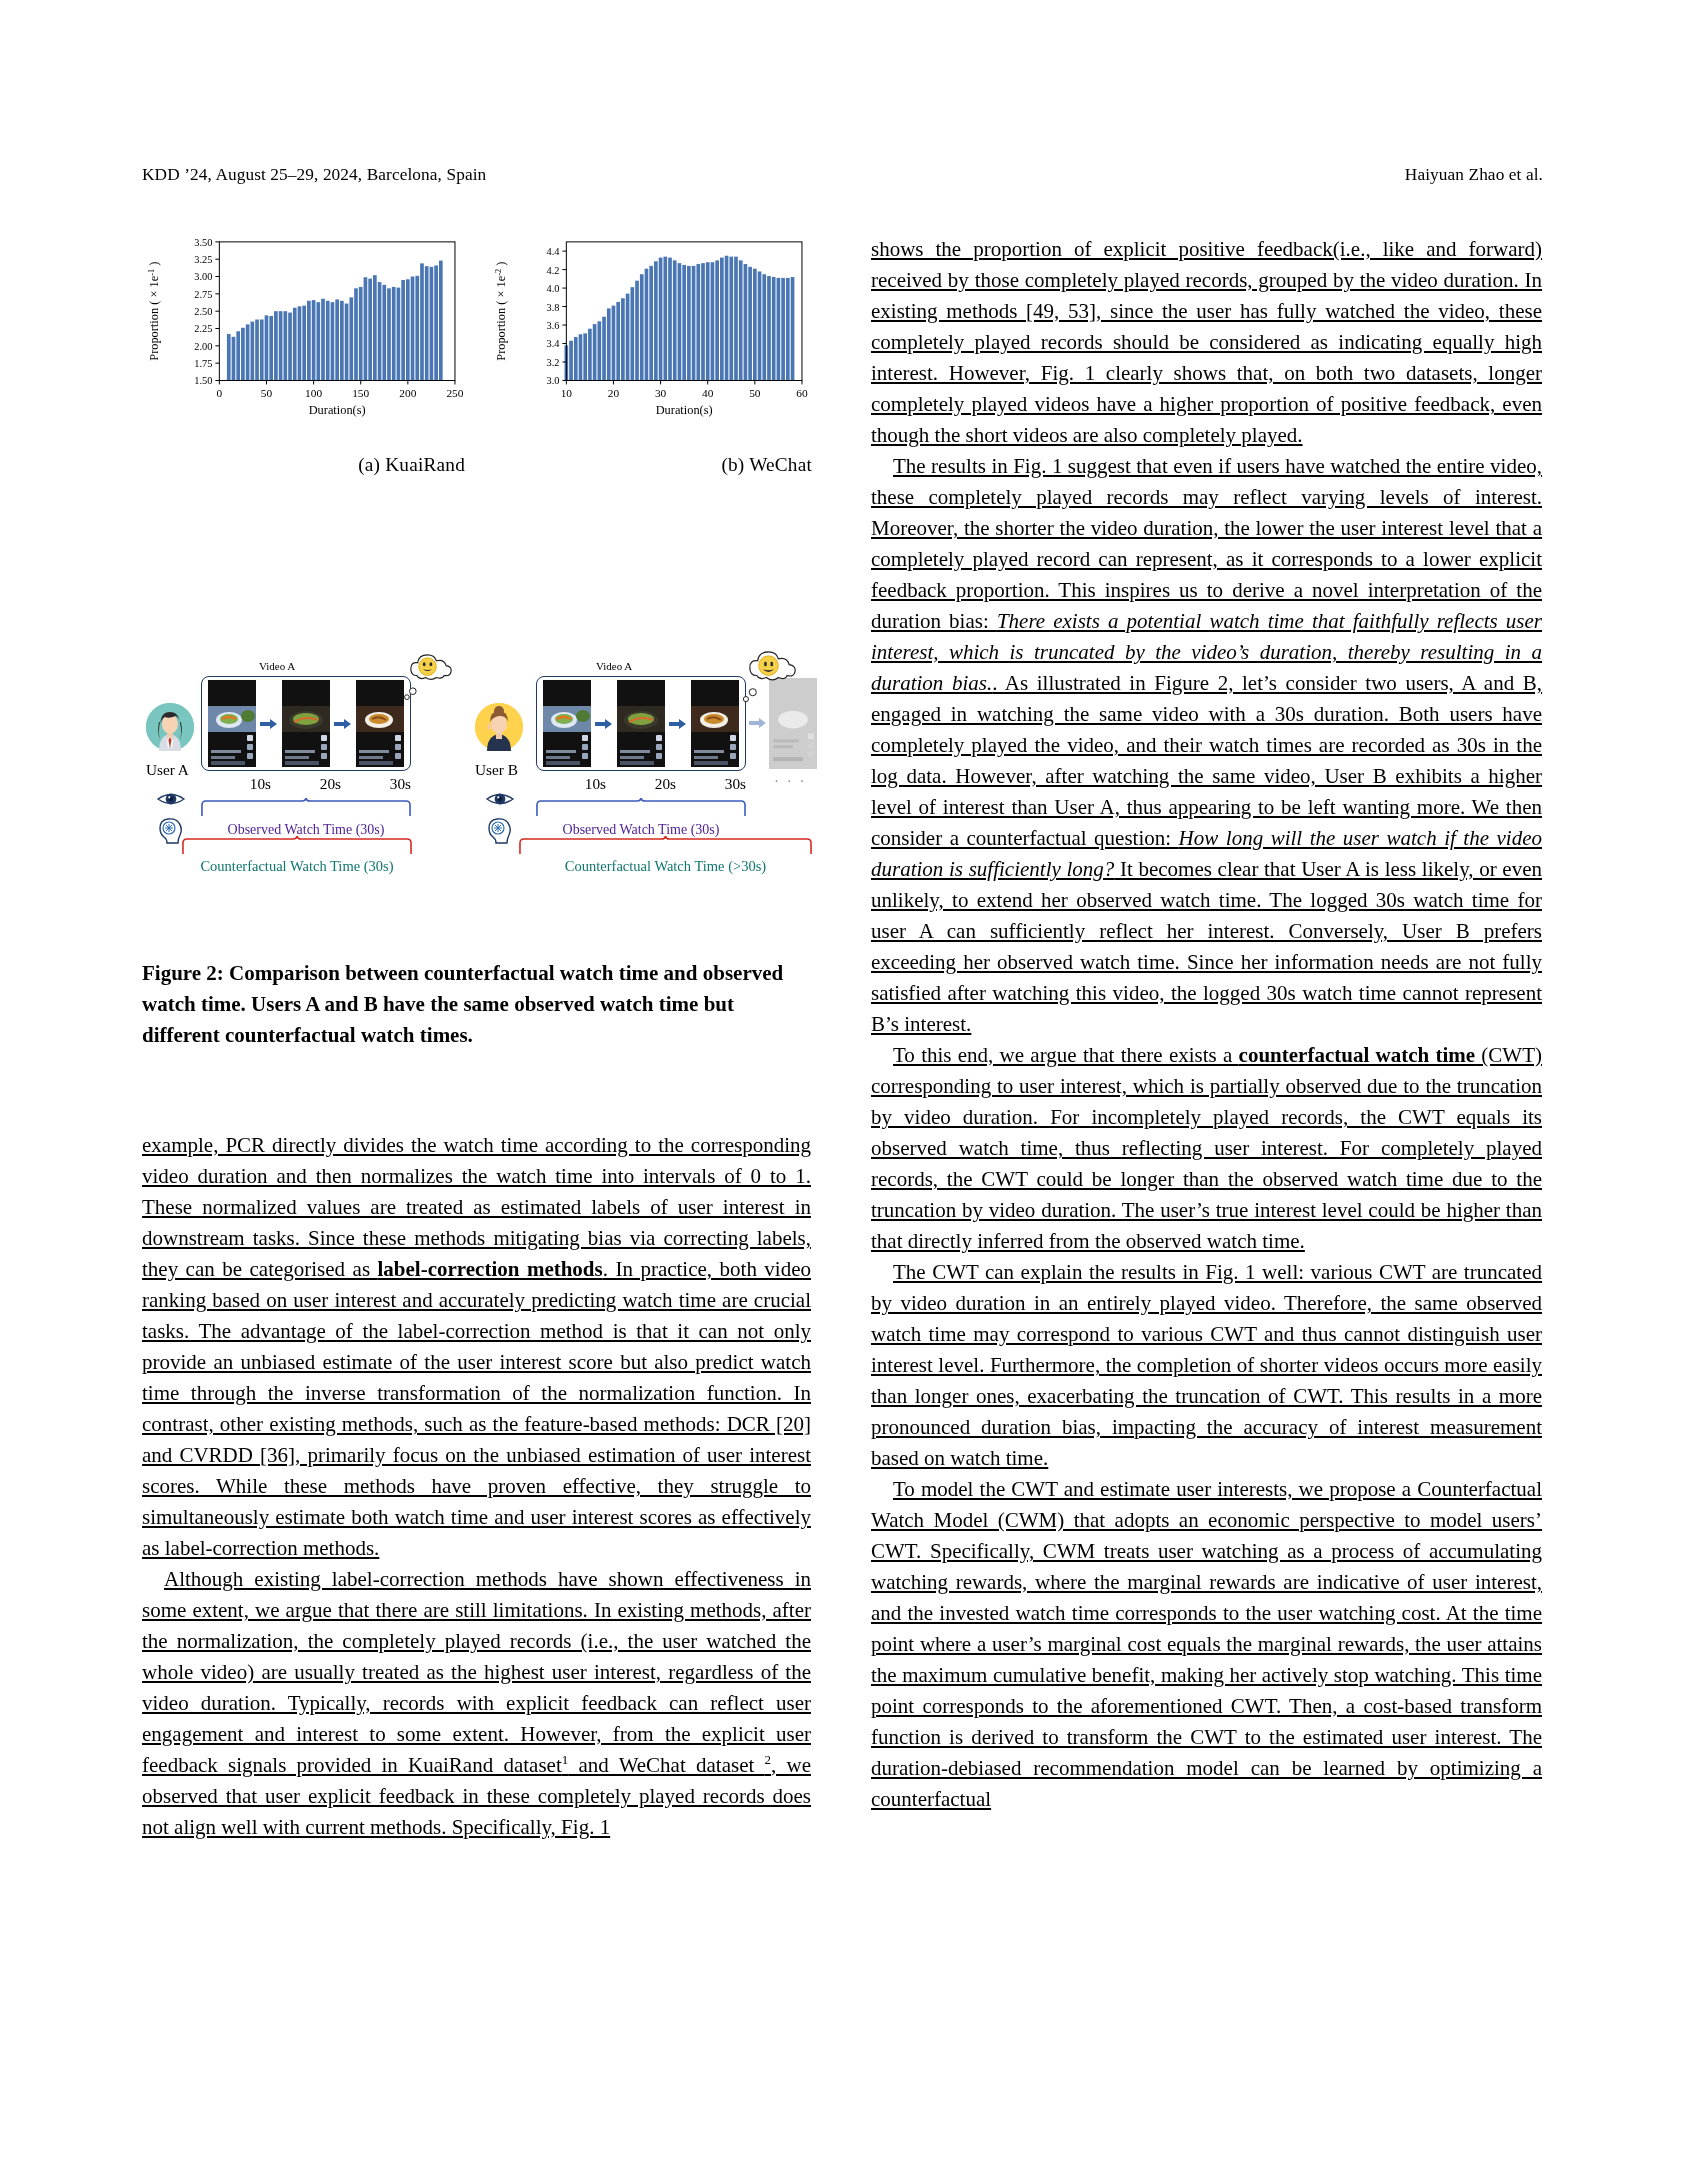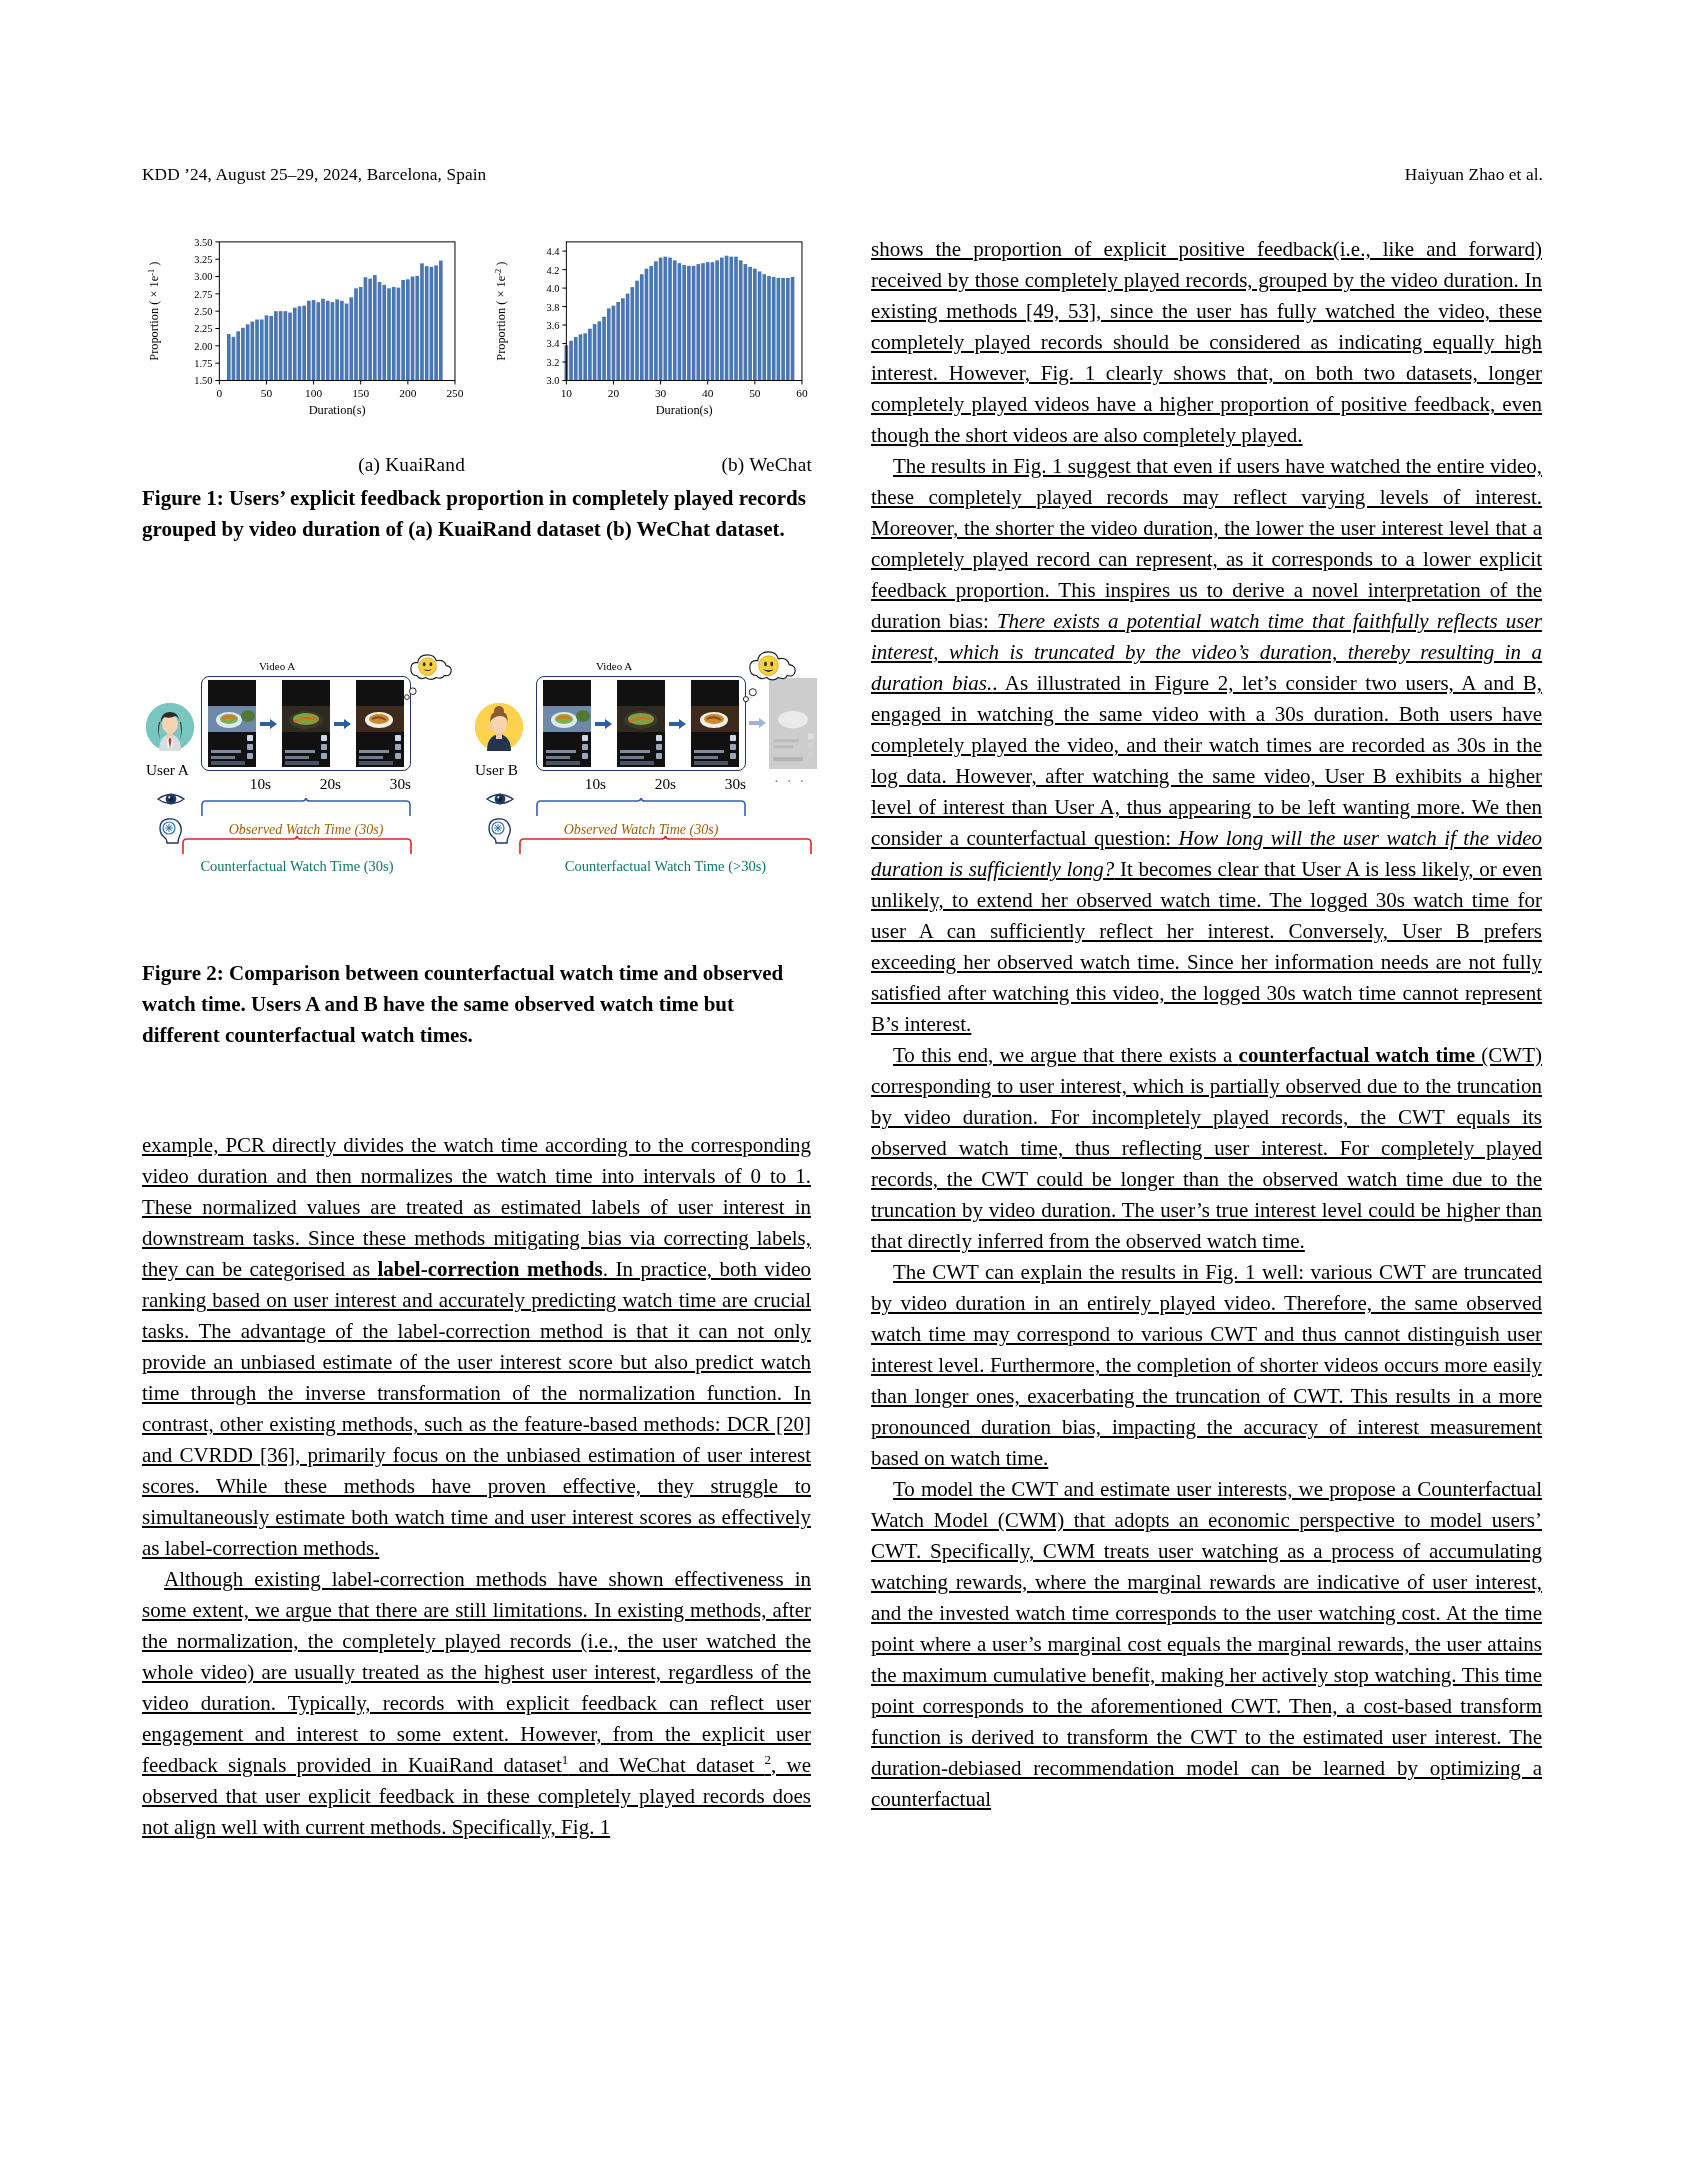--- a/index.html
+++ b/index.html
@@ -187,21 +187,21 @@
     top: 127px;
   }
   .tstamps span { text-align: right; }
 
   .bracket-lbl {
     position: absolute;
     font-size: 14px;
     white-space: nowrap;
     text-align: center;
   }
-  .obs-lbl { color: #a16207; top: 174px; font-style: italic; }
+  .obs-lbl { color: #4c1d95; top: 174px; }
   .cf-lbl  { color: #0f766e; top: 210px; font-size: 14.5px; }
 
   .cloud { position: absolute; }
 </style>
 </head>
 <body>
 
 <div class="page">
 
   <div class="runhead">
@@ -382,21 +382,20 @@
             <g transform="translate(16,82) rotate(-90)">
               <text x="0" y="0" text-anchor="middle" font-size="12.5" font-family="&quot;Liberation Serif&quot;, serif" fill="#000"><tspan>Proportion ( × 1e</tspan><tspan baseline-shift="super" font-size="8.5">-2</tspan><tspan> )</tspan></text>
             </g>
             <text x="79" y="10" font-size="7" font-family="&quot;Liberation Serif&quot;, serif" fill="#333"></text>
           </svg>
         <div class="subcap">(b)  WeChat</div>
       </div>
     </div>
   </div>
 
-  <div class="figcap fig1-cap">Figure 1: Users’ explicit feedback proportion in completely played records grouped by video duration of (a) KuaiRand dataset (b) WeChat dataset.</div>
 
   <div class="fig2">
 
     <div class="panel panel-a">
       <div class="videoA-label" style="left:117px;">Video A</div>
 
       <div class="avatar avatar-a">
         <svg class="av-inner" viewBox="0 0 48 48">
           <circle cx="24" cy="24" r="24" fill="#79c6c0"></circle>
           <path d="M13 48 Q13 33 24 31 Q35 33 35 48 Z" fill="#d8dde3"></path>

